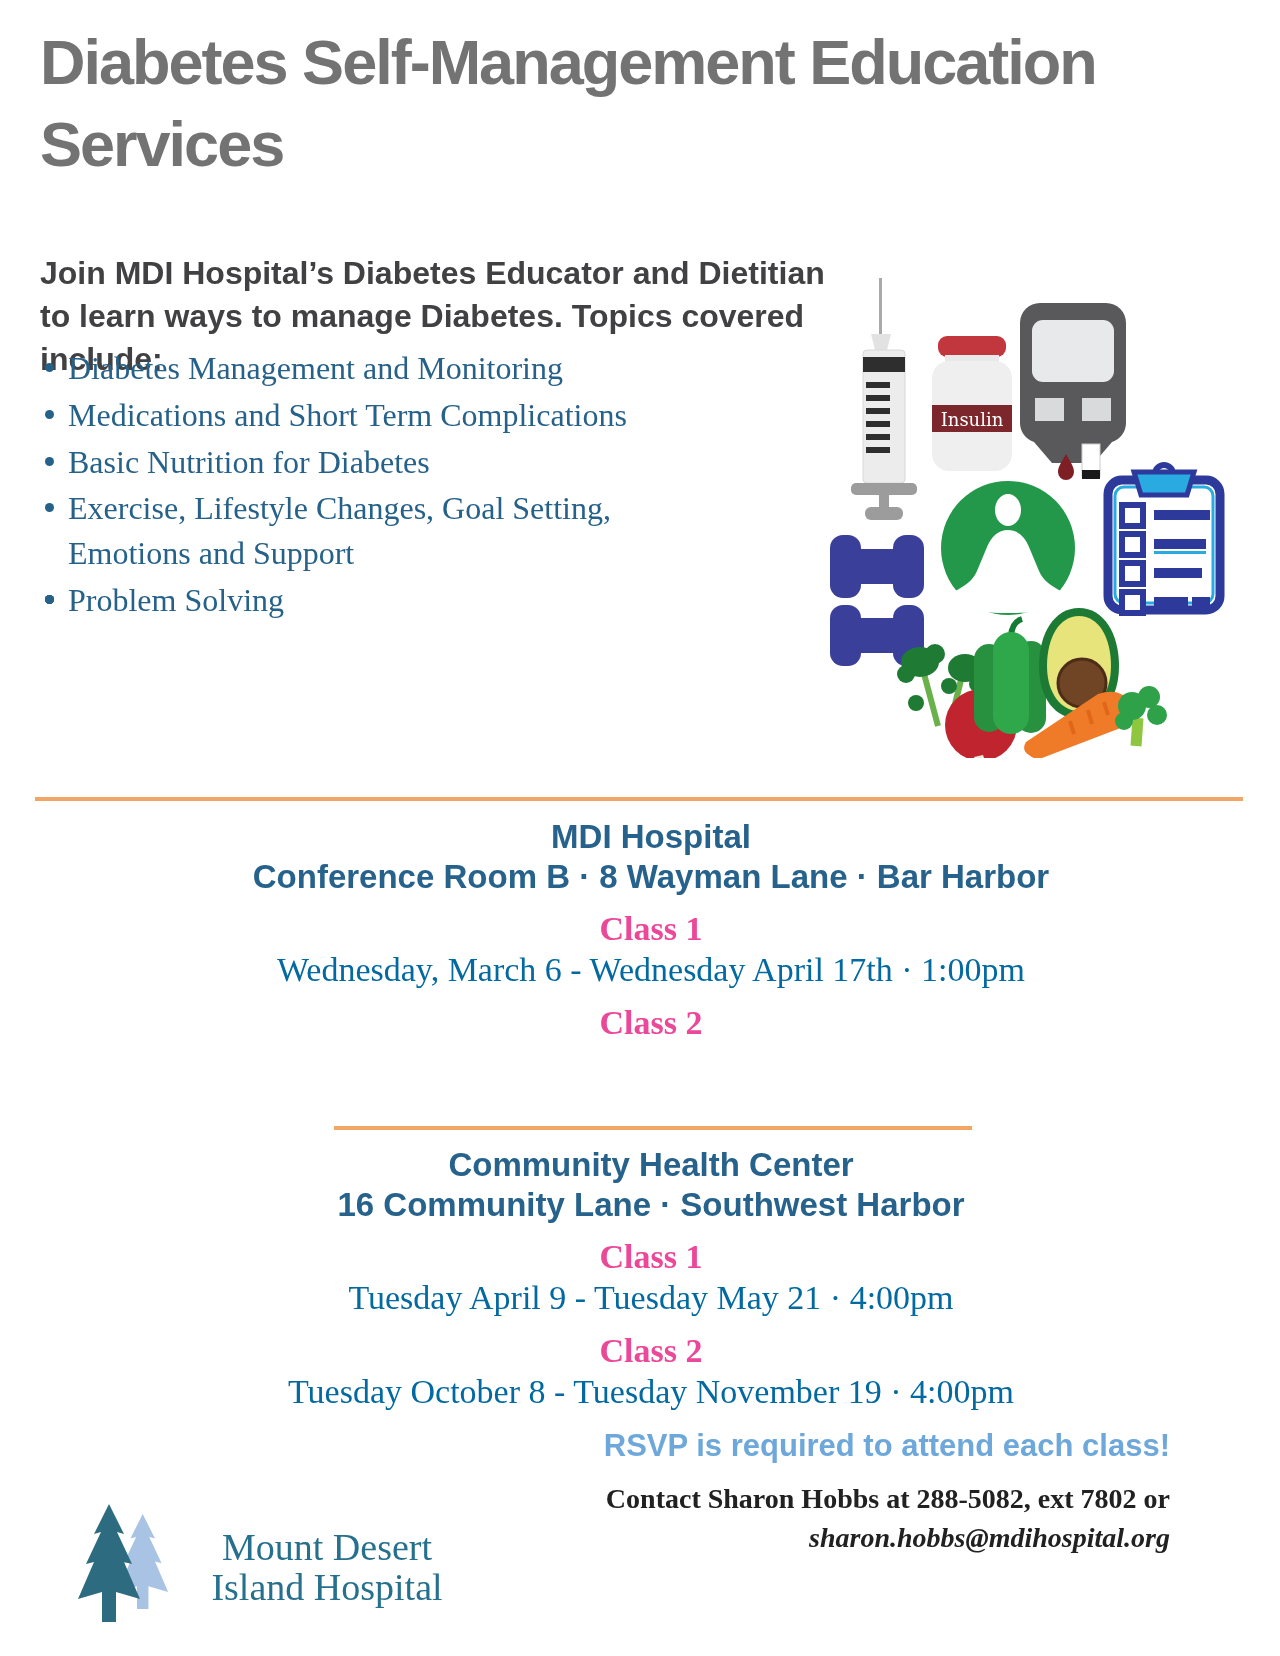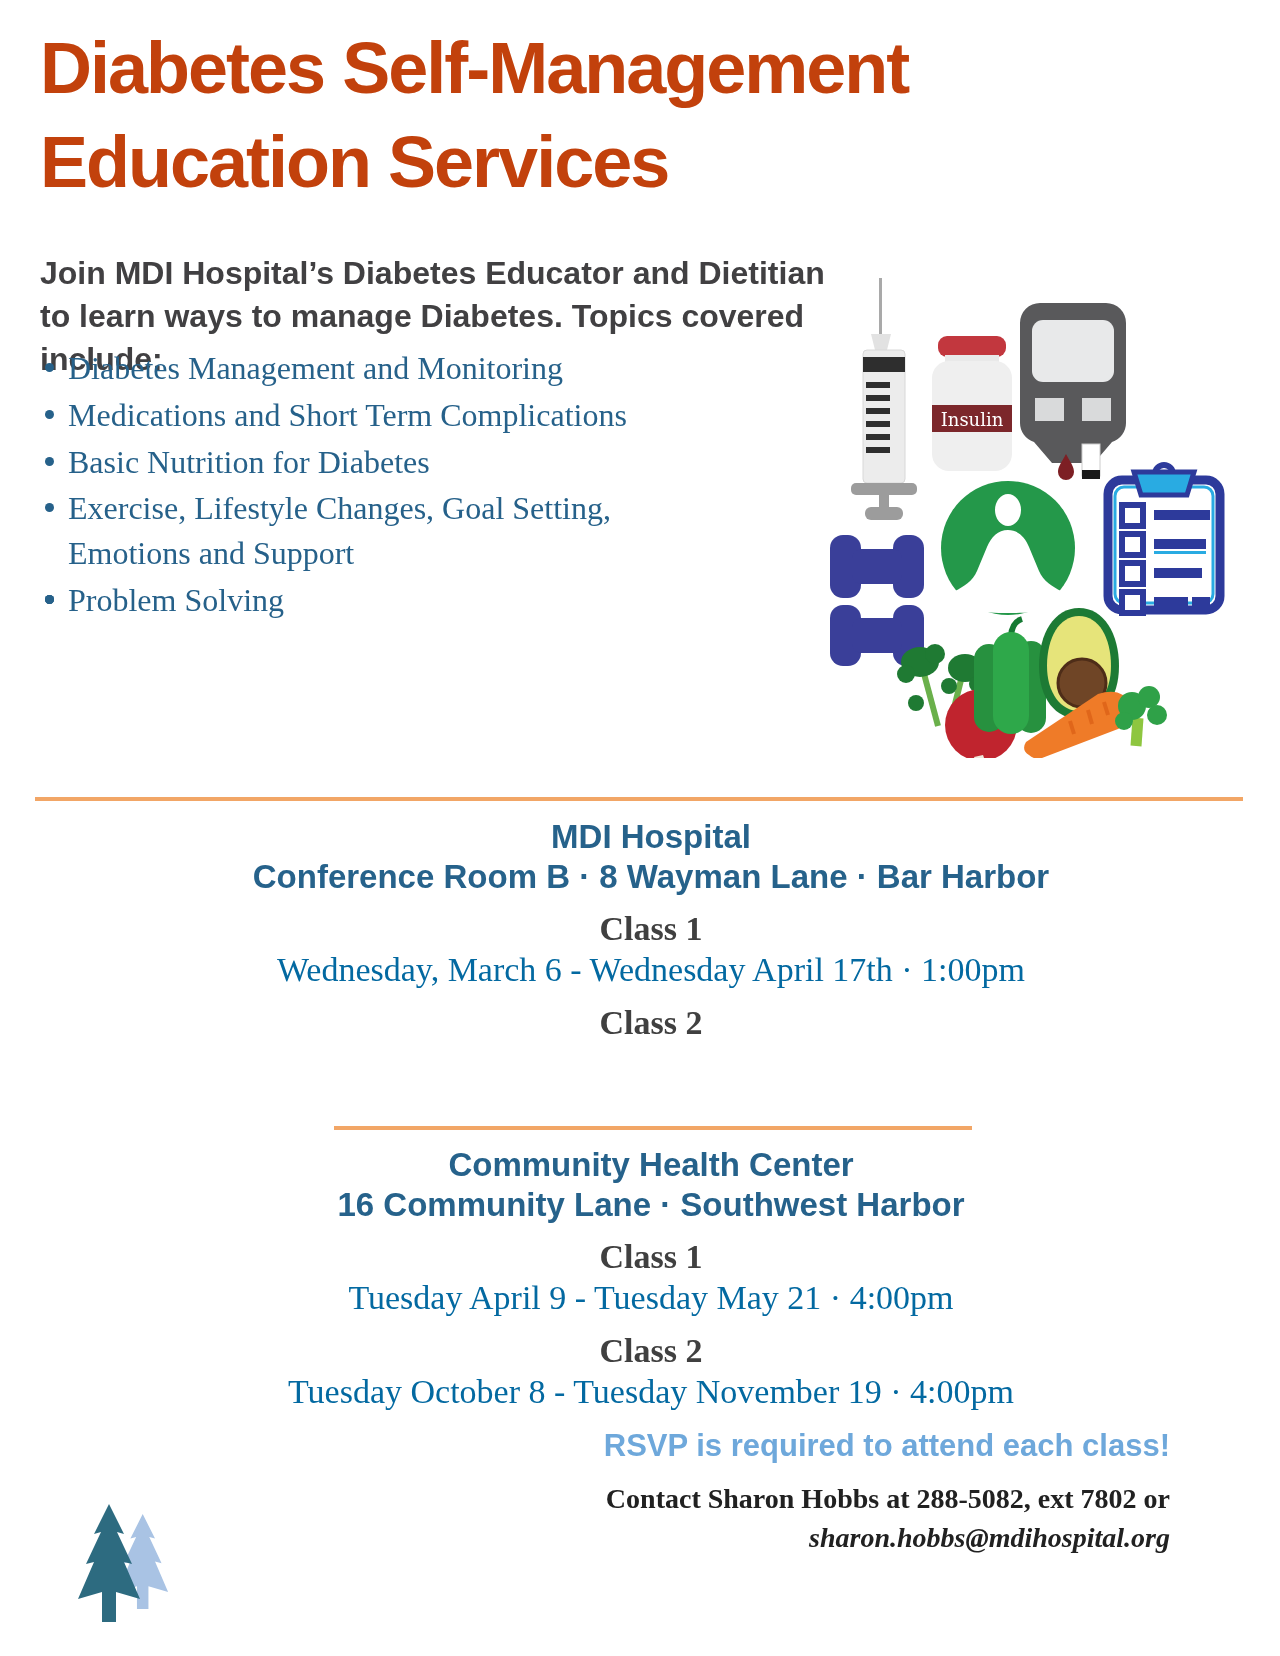--- a/index.html
+++ b/index.html
@@ -1,39 +1,39 @@
 <!DOCTYPE html>
 <html><head>
 <meta charset="utf-8">
 <style>
   html,body{margin:0;padding:0;background:#fff;}
   .page{position:relative;width:1280px;height:1656px;background:#ffffff;overflow:hidden;
         font-family:"Liberation Sans",sans-serif;}
   .abs{position:absolute;}
 
   .title{left:40px;top:22px;width:1175px;
-         font-weight:700;font-size:72px;line-height:1.3;letter-spacing:-2px;
-         color:#c2410c;}
+         font-weight:700;font-size:63px;line-height:1.3;letter-spacing:-2px;
+         color:#737373;}
   .intro{left:40px;top:252px;width:790px;
          font-weight:700;font-size:32px;line-height:1.35;color:#414042;}
 
   .topics{left:38px;top:346px;width:680px;margin:0;padding:0;list-style:none;
           font-family:"Liberation Serif",serif;font-size:32px;line-height:1.4;
           color:#26618a;}
   .topics li{position:relative;padding-left:30px;margin-bottom:2px;}
   .topics li .dot{position:absolute;left:7px;top:17px;width:9px;height:9px;
           border-radius:50%;background:#26618a;}
 
   .divider{height:4px;background:#f2a666;}
   .div1{left:35px;top:797px;width:1208px;}
   .div2{left:334px;top:1126px;width:638px;}
 
   .cline{left:22px;width:1258px;text-align:center;}
   .loc-name,.loc-addr{font-weight:700;font-size:33px;color:#26628b;}
-  .class-label{font-family:"Liberation Serif",serif;font-weight:600;font-size:34px;color:#404040;}
+  .class-label{font-family:"Liberation Serif",serif;font-weight:600;font-size:34px;color:#ec4899;}
   .class-date{font-family:"Liberation Serif",serif;font-size:34px;color:#0369a1;}
 
   .rsvp{right:110px;top:1428px;font-weight:700;font-size:31px;color:#6ea8db;text-align:right;}
   .contact{right:110px;top:1483px;font-family:"Liberation Serif",serif;font-weight:700;
            font-size:28px;color:#212121;text-align:right;}
   .email{right:110px;top:1522px;font-family:"Liberation Serif",serif;font-style:italic;
          font-weight:600;font-size:28px;color:#212121;text-align:right;margin-left:23px;}
 
   .logo-trees{left:72px;top:1498px;}
   .logo-text{left:192px;top:1528px;width:270px;text-align:center;
@@ -201,14 +201,18 @@
 
   <svg class="abs logo-trees" width="122" height="138" viewBox="0 0 122 138">
     <g transform="translate(42,16) scale(0.82)" fill="#a9c3e4">
       <path d="M35,0 L20,30 L27,28 L12,60 L20,58 L4,95 L28,88 L28,116 L42,116 L42,88 L66,95 L50,58 L58,60 L43,28 L50,30 Z"></path>
     </g>
     <g transform="translate(2,6)" fill="#2d6b80">
       <path d="M35,0 L20,30 L27,28 L12,60 L20,58 L4,95 L28,88 L28,118 L42,118 L42,88 L66,95 L50,58 L58,60 L43,28 L50,30 Z"></path>
     </g>
   </svg>
 
+  <div class="abs logo-text">
+    <div>Mount Desert</div>
+    <div>Island Hospital</div>
+  </div>
 
 </div>
 
 </body></html>

